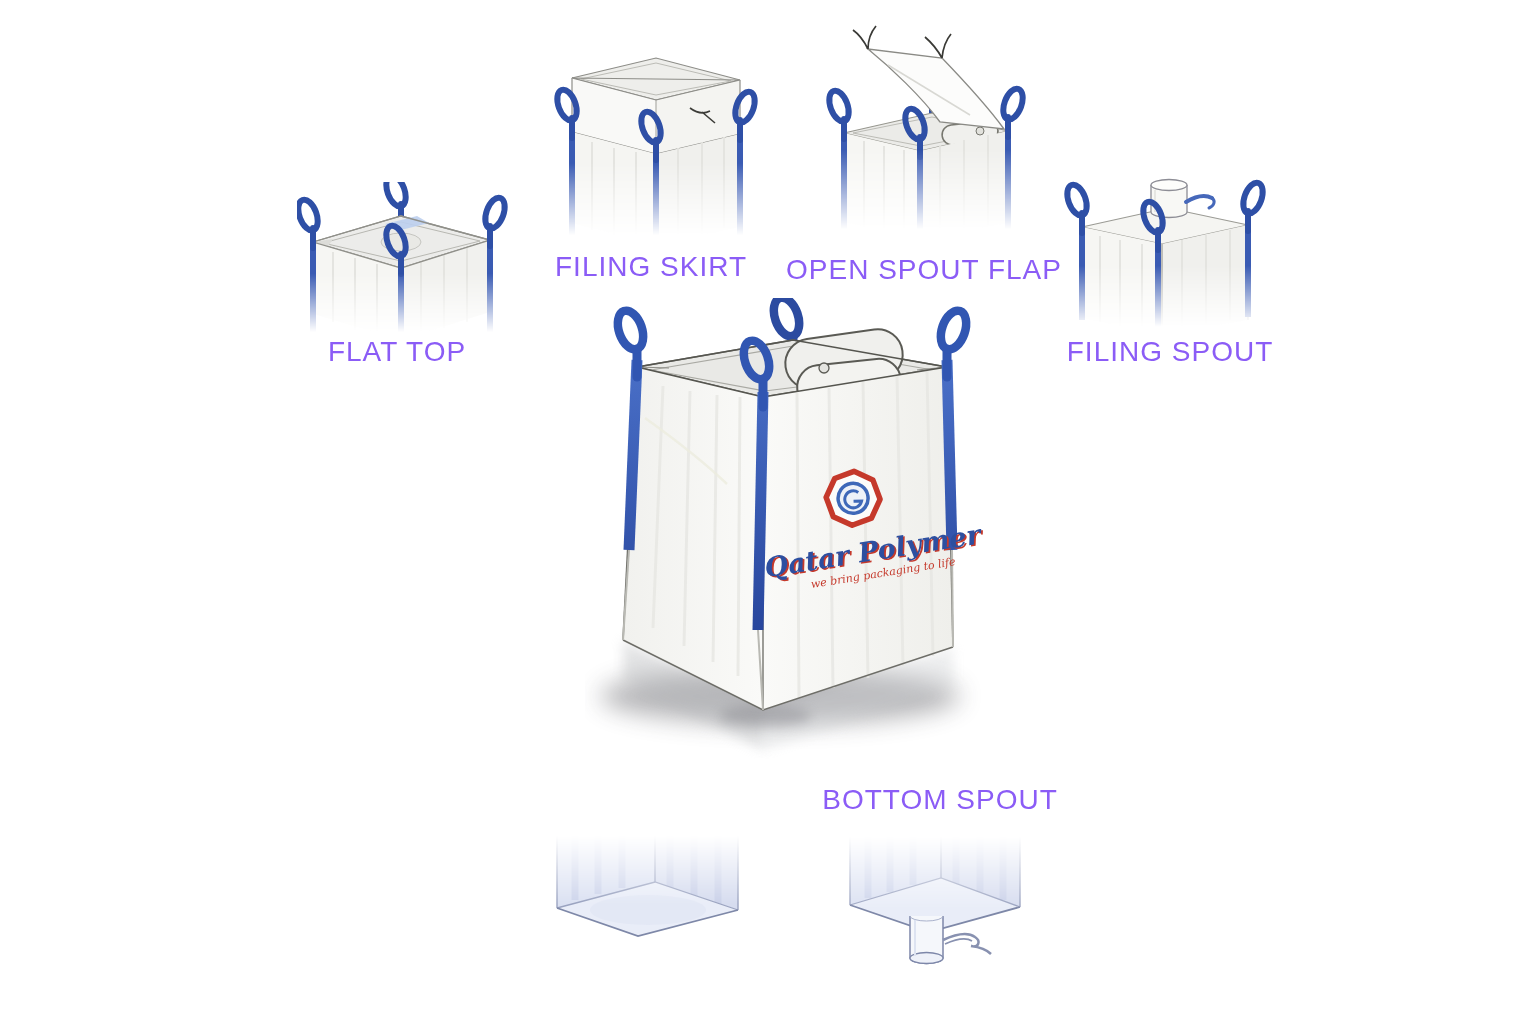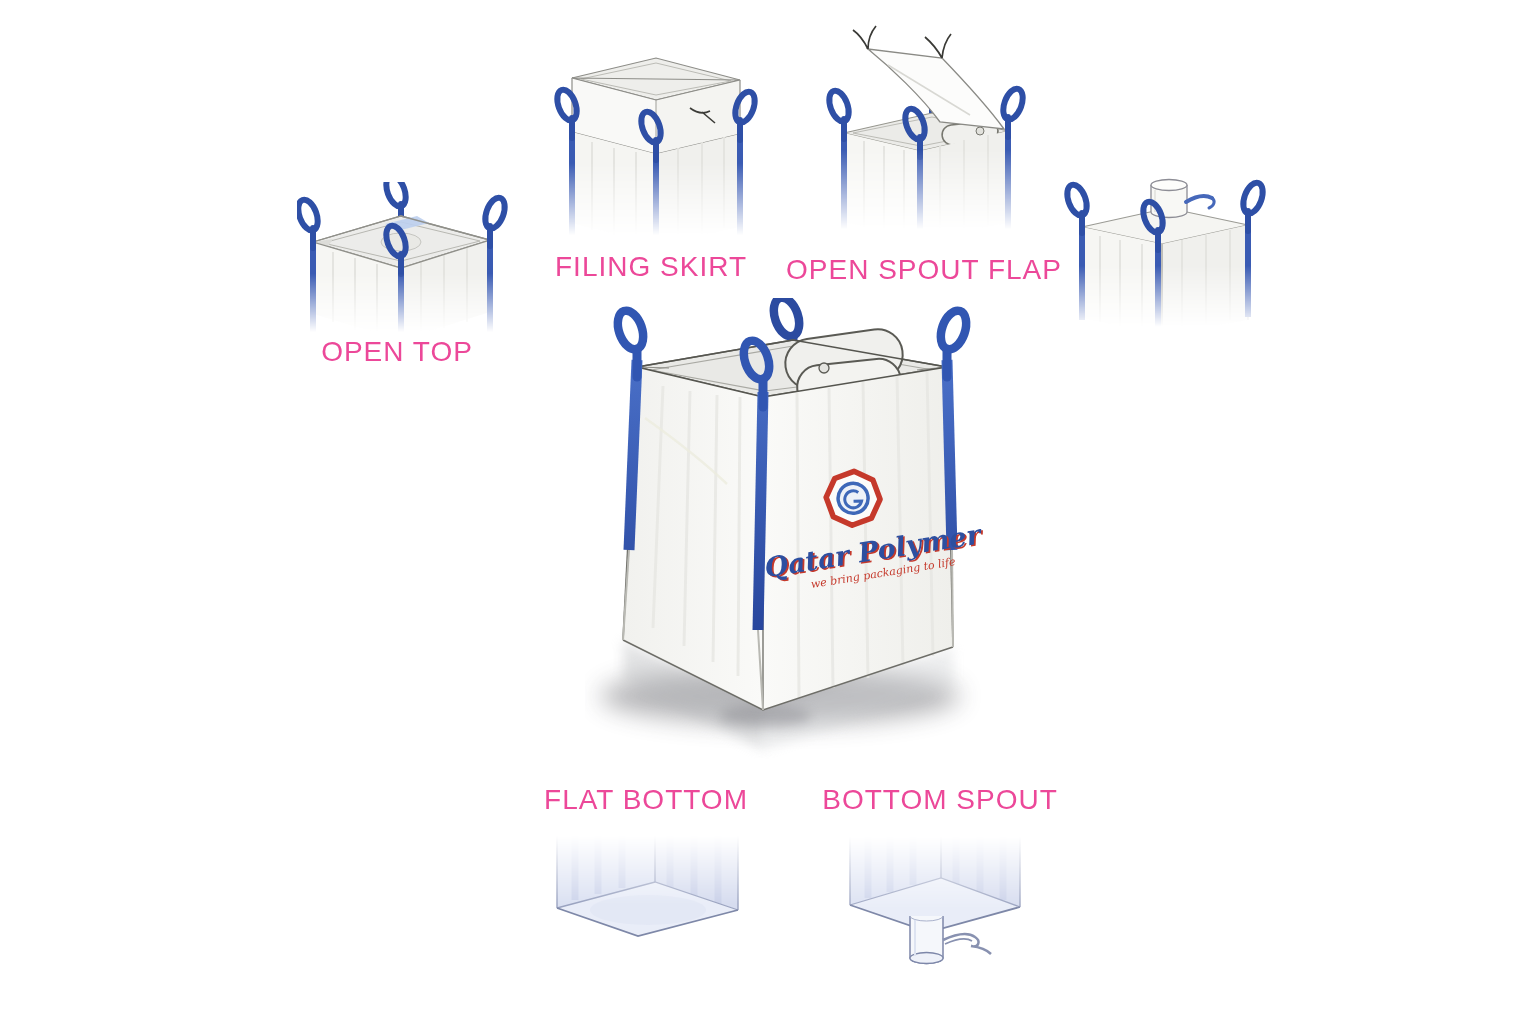--- a/index.html
+++ b/index.html
@@ -5,21 +5,21 @@
   html,body{margin:0;padding:0;background:#ffffff;}
   .canvas{
     position:relative;width:1536px;height:1033px;background:#ffffff;overflow:hidden;
     font-family:"Liberation Sans",sans-serif;
   }
   .fig{position:absolute;}
   .fig svg{display:block;width:100%;height:100%;}
   .label{
     position:absolute;transform:translateX(-50%);
     font-size:28px;letter-spacing:1px;font-weight:400;
-    color:#ec4899;white-space:nowrap;
+    color:#8b5cf6;white-space:nowrap;
   }
   .fade-down{
     -webkit-mask-image:linear-gradient(180deg,#000 58%,transparent 95%);
             mask-image:linear-gradient(180deg,#000 58%,transparent 95%);
   }
   .fade-up{
     -webkit-mask-image:linear-gradient(0deg,#000 52%,transparent 91%);
             mask-image:linear-gradient(0deg,#000 52%,transparent 91%);
   }
 </style>
@@ -75,21 +75,21 @@
       <polygon points="16,60 104,34 193,58 104,86" fill="none" stroke="#90908a" stroke-width="1.3"></polygon>
 
       <line x1="16" y1="64" x2="16" y2="152" stroke="#3a5bb3" stroke-width="6"></line>
       <line x1="104" y1="90" x2="104" y2="158" stroke="#3a5bb3" stroke-width="6"></line>
       <line x1="193" y1="62" x2="193" y2="150" stroke="#3a5bb3" stroke-width="6"></line>
       <use href="#lh-sm" transform="translate(16,60)" stroke="#2e4fa6"></use>
       <use href="#lh-sm" transform="translate(104,86)" stroke="#2e4fa6"></use>
       <use href="#lh-sm" transform="translate(193,58) scale(-1,1)" stroke="#2e4fa6"></use>
     </svg>
   </div>
-  <div class="label" style="left:397px;top:336px">OPEN TOP</div>
+  <div class="label" style="left:397px;top:336px">FLAT TOP</div>
 
   <div class="fig fade-down" style="left:552px;top:50px;width:215px;height:195px">
     <svg viewBox="0 0 215 195">
 
       <polygon points="20,28 104,8 188,30 104,50" fill="#eeeeeb" stroke="#8d8d88" stroke-width="1.2"></polygon>
       <polygon points="29,29 104,13 179,31 104,45" fill="none" stroke="#bcbcb6" stroke-width="1"></polygon>
 
       <polygon points="20,28 104,50 104,104 20,82" fill="#f9f9f7"></polygon>
       <polygon points="104,50 188,30 188,84 104,104" fill="#f4f4f1"></polygon>
       <line x1="20" y1="28" x2="20" y2="82" stroke="#8d8d88" stroke-width="1.2"></line>
@@ -188,20 +188,21 @@
       <line x1="100" y1="74" x2="100" y2="165" stroke="#9a9a94" stroke-width="1.2"></line>
 
       <line x1="20" y1="61" x2="20" y2="150" stroke="#3a5bb3" stroke-width="6"></line>
       <line x1="96" y1="78" x2="96" y2="160" stroke="#3a5bb3" stroke-width="6"></line>
       <line x1="186" y1="59" x2="186" y2="147" stroke="#3a5bb3" stroke-width="6"></line>
       <use href="#lh-sm" transform="translate(20,57)" stroke="#2e4fa6"></use>
       <use href="#lh-sm" transform="translate(96,74)" stroke="#2e4fa6"></use>
       <use href="#lh-sm" transform="translate(186,55) scale(-1,1)" stroke="#2e4fa6"></use>
     </svg>
   </div>
+  <div class="label" style="left:1170px;top:336px">FILING SPOUT</div>
 
   <div class="fig" style="left:585px;top:298px;width:405px;height:470px">
     <svg viewBox="0 0 405 470">
       <defs>
         <linearGradient id="cb-strap" x1="0" y1="60" x2="0" y2="340" gradientUnits="userSpaceOnUse">
           <stop offset="0" stop-color="#4a70c8"></stop>
             <stop offset="1" stop-color="#27459c"></stop>
         </linearGradient>
         <linearGradient id="cb-left" x1="0" y1="0" x2="1" y2="0">
           <stop offset="0" stop-color="#f1f1ee"></stop>
@@ -267,21 +268,20 @@
         <polygon points="298.5,205.2 287.1,222.4 266.9,226.5 249.6,215.1 245.5,194.8 256.9,177.6 277.1,173.5 294.4,184.9" fill="#fcfcfa" stroke="#c5392b" stroke-width="5.5" stroke-linejoin="round"></polygon>
         <circle cx="272" cy="200" r="15" fill="#eef2f8" stroke="#3e68b8" stroke-width="3.5"></circle>
         <path d="M278,195 a8.5,8.5 0 1 0 2,9 l-8,-1" fill="none" stroke="#3e68b8" stroke-width="3"></path>
         <text x="284.5" y="266" text-anchor="middle" font-family="DejaVu Serif, serif" font-style="italic" font-weight="bold" font-size="27" fill="#c5392b">Qatar Polymer</text>
         <text x="283" y="264.5" text-anchor="middle" font-family="DejaVu Serif, serif" font-style="italic" font-weight="bold" font-size="27" fill="#2d4fa0">Qatar Polymer</text>
         <text x="290" y="282" text-anchor="middle" font-family="DejaVu Serif, serif" font-style="italic" font-size="11" fill="#c5392b">we bring packaging to life</text>
       </g>
     </svg>
   </div>
 
-  <div class="label" style="left:646px;top:784px">FLAT BOTTOM</div>
   <div class="fig fade-up" style="left:548px;top:820px;width:200px;height:175px">
     <svg viewBox="0 0 200 175">
       <polygon points="9,0 107,0 107,62 9,88" fill="#dbe1f2"></polygon>
       <polygon points="107,0 190,0 190,90 107,62" fill="#d6dcef"></polygon>
       <g stroke="#b9c3e2" stroke-width="7" opacity="0.4">
         <line x1="27" y1="0" x2="27" y2="80"></line>
           <line x1="50" y1="0" x2="50" y2="74"></line>
         <line x1="74" y1="0" x2="74" y2="68"></line>
           <line x1="122" y1="0" x2="122" y2="68"></line>
         <line x1="146" y1="0" x2="146" y2="76"></line>

